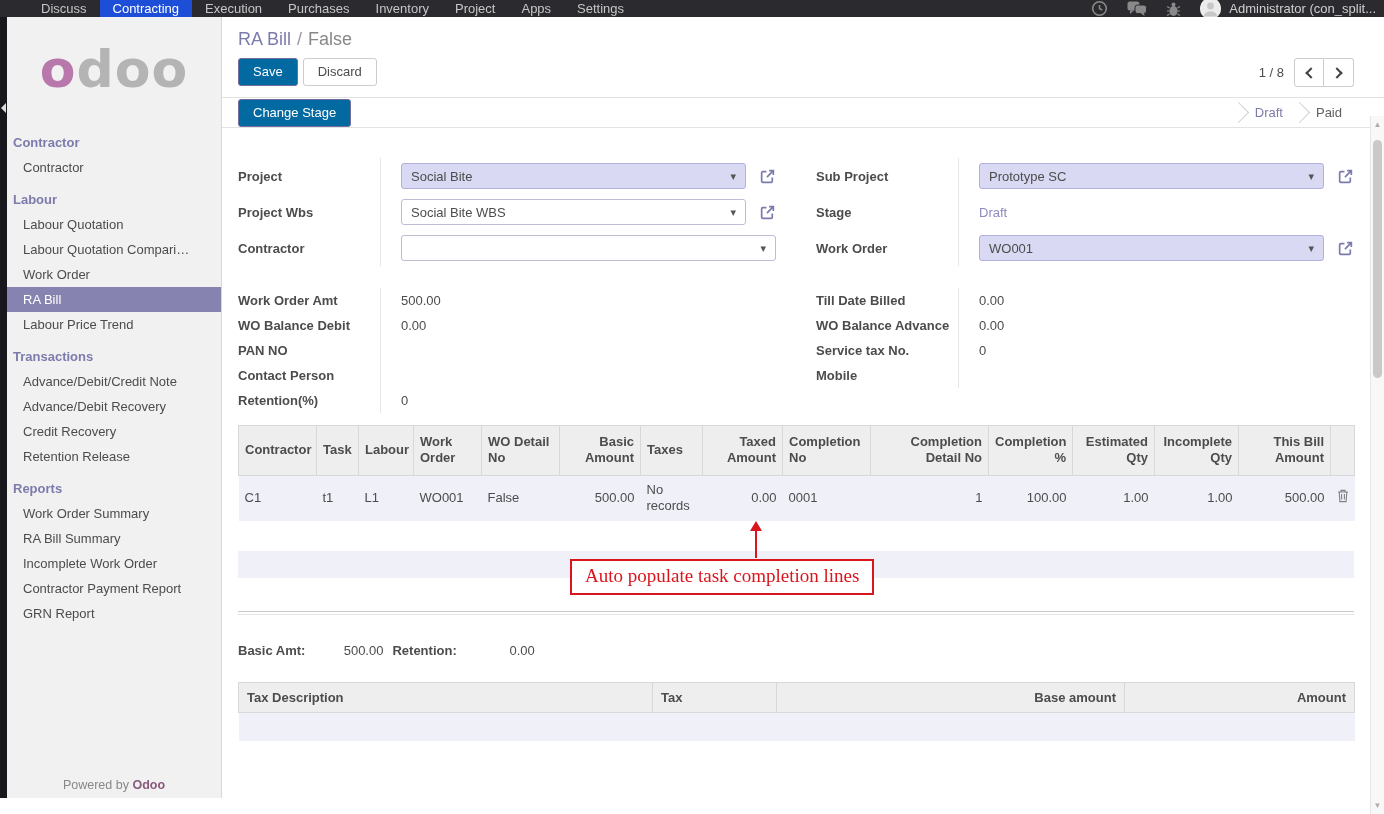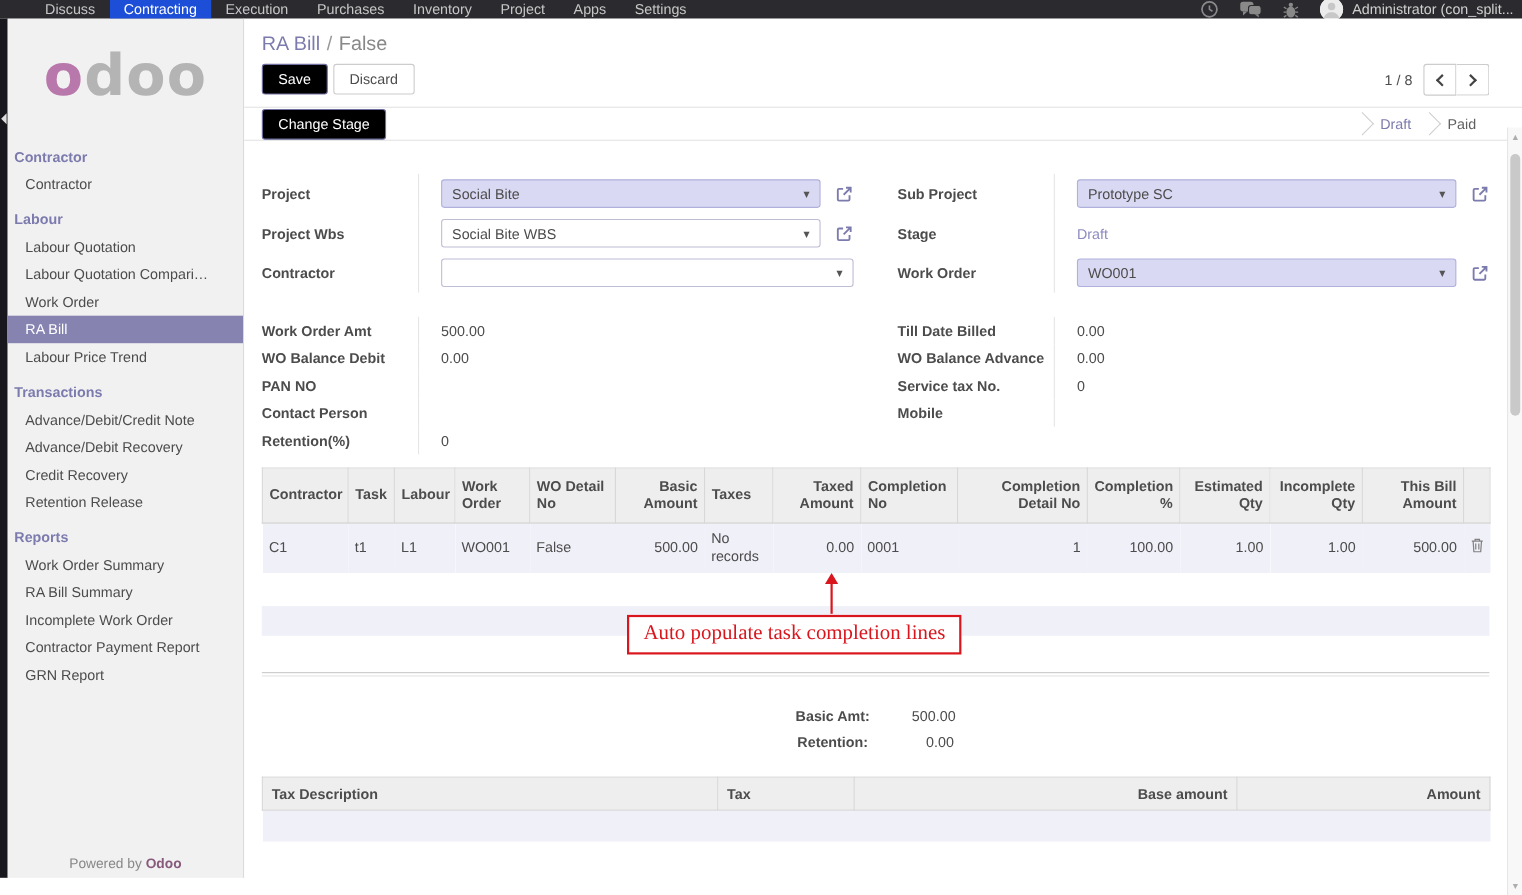--- a/index.html
+++ b/index.html
@@ -37,21 +37,21 @@
 
   
   .main { flex:1; position:relative; background:#fff; overflow:hidden; }
   .crumb-zone { height:80px; padding:12px 0 0 16px; position:relative; }
   .breadcrumb { font-size:18px; }
   .bc-link { color:#7c7bad; cursor:pointer; }
   .bc-sep { color:#999; margin:0 6px; }
   .bc-cur { color:#888; }
   .btn-row { margin-top:8px; display:flex; gap:5px; }
   .btn { font-size:13px; border-radius:3px; padding:5px 14px; cursor:pointer; border:1px solid transparent; line-height:16px; }
-  .btn-primary { background:#000000; border-color:#706fa0; color:#fff; }
+  .btn-primary { background:#0369a1; border-color:#706fa0; color:#fff; }
   .btn-default { background:#fff; border-color:#ccc; color:#4c4c4c; }
   .pager { position:absolute; right:30px; top:41px; display:flex; align-items:center; gap:10px; }
   .pager-btns { display:flex; }
   .pager-btn { width:30px; height:29px; background:#fff; border:1px solid #ccc; display:flex; align-items:center; justify-content:center; cursor:pointer; }
   .pager-btn.prev { border-radius:3px 0 0 3px; }
   .pager-btn.next { border-radius:0 3px 3px 0; border-left:none; }
   .chev { width:8px; height:8px; display:inline-block; }
   .chev.left  { border-left:2px solid #444; border-bottom:2px solid #444; transform:rotate(45deg); margin-left:3px; }
   .chev.right { border-right:2px solid #444; border-top:2px solid #444; transform:rotate(45deg); margin-right:3px; }
 
@@ -87,21 +87,21 @@
   .stripe { position:absolute; top:30px; left:0; right:0; height:27px; background:#f0f0f9; }
   .arrow-line { position:absolute; left:517px; top:9px; width:2px; height:28px; background:#d9161d; }
   .arrow-head { position:absolute; left:512px; top:0; width:0; height:0;
     border-left:6px solid transparent; border-right:6px solid transparent; border-bottom:10px solid #d9161d; }
   .ann-box { position:absolute; left:332px; top:38px; border:2px solid #d9161d; color:#d9161d; background:#fff;
     font-family:"Liberation Serif",serif; font-size:19px; padding:4px 13px 6px; white-space:nowrap; }
 
   .sep2 { border-top:1px solid #c9c9c9; border-bottom:1px solid #e4e4e4; height:4px; }
 
   
-  .totals { margin-top:28px; display:flex; flex-direction:column; align-items:center; gap:9px; }
+  .totals { margin-top:28px; display:flex; flex-direction:row; align-items:flex-start; gap:9px; }
   .trow { display:flex; }
   .tlabel { font-weight:bold; }
   .tval { width:78px; text-align:right; }
 
   
   table.taxes { width:100%; border-collapse:collapse; table-layout:fixed; font-size:13px; margin-top:24px; }
   .taxes th { background:#eeeeee; border:1px solid #d8d8d8; font-weight:bold; color:#4c4c4c; padding:7px 8px; text-align:left; }
   .taxes .r { text-align:right; }
   .taxes td { height:28px; background:#f0f0f9; }
 

